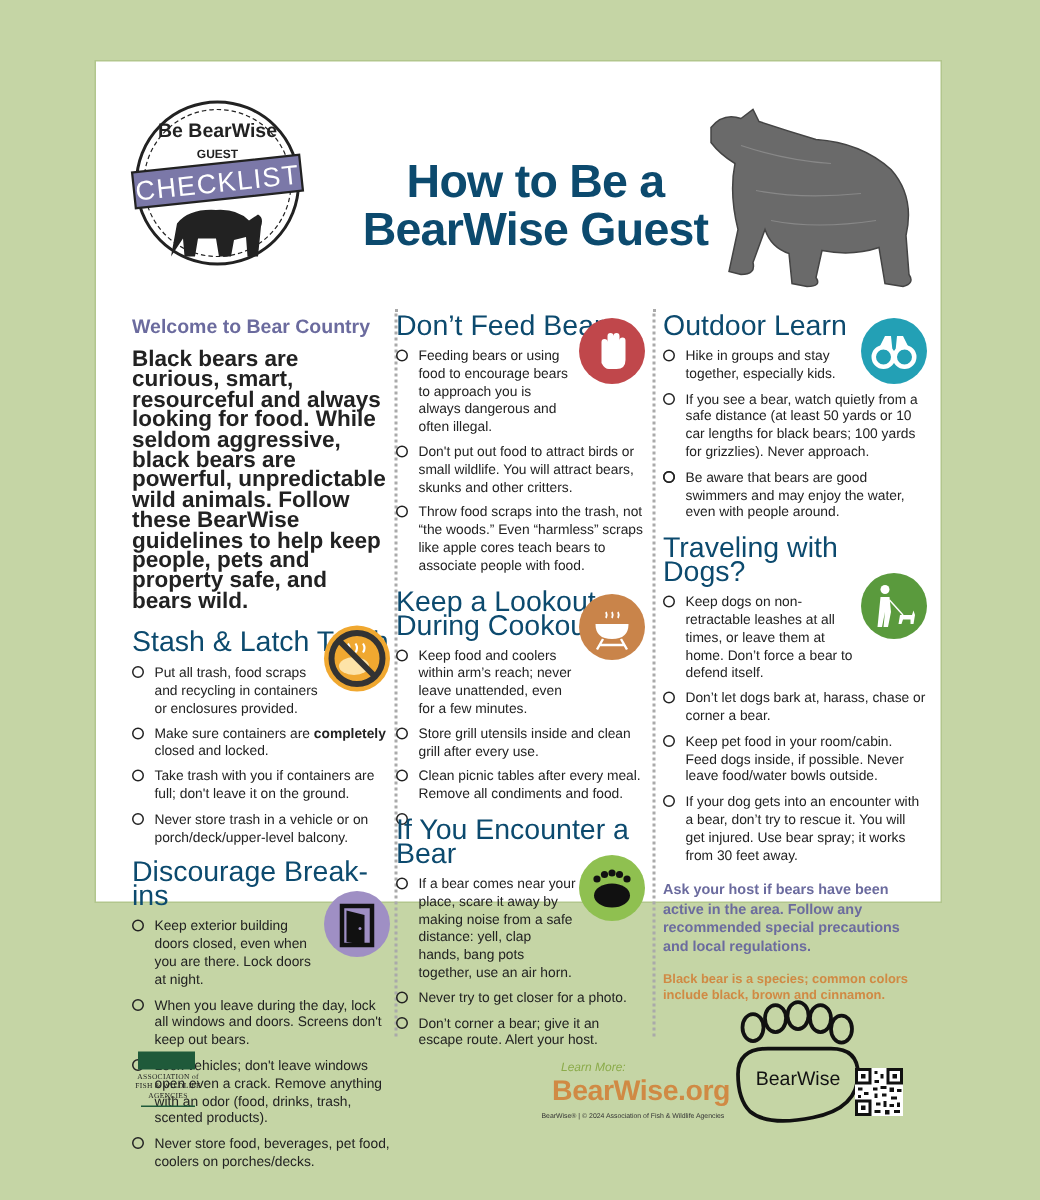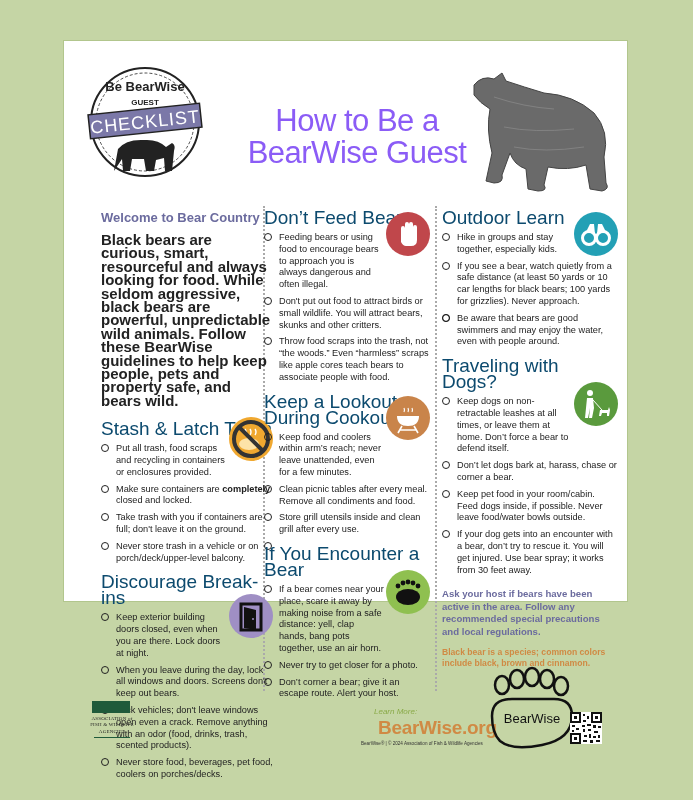--- a/index.html
+++ b/index.html
@@ -3,25 +3,25 @@
 <meta charset="utf-8">
 <style>
   html, body { margin:0; padding:0; }
   body { width:693px; height:800px; background:#c5d5a5; position:relative; overflow:hidden;
          font-family:"Liberation Sans", sans-serif; color:#222; }
   .page { position:absolute; left:64px; top:41px; width:563px; height:560px; background:#fff;
           box-shadow:0 0 0 1px #b2c68d; }
   
   .badge { position:absolute; left:22px; top:22px; width:118px; height:118px; }
   .title { position:absolute; left:168px; top:64px; width:250px; text-align:center;
-           color:#8b5cf6; font-weight:normal; font-size:31px; line-height:32px; letter-spacing:-0.5px; }
+           color:#0c4a6e; font-weight:bold; font-size:31px; line-height:32px; letter-spacing:-0.5px; }
   .bear { position:absolute; left:400px; top:16px; width:160px; height:150px; }
 
   .col { position:absolute; top:165px; }
-  .c1 { left:24px; width:172px;margin-left:13px; }
+  .c1 { left:24px; width:172px; }
   .c2 { left:200px; width:166px; }
   .c3 { left:378px; width:176px; }
   .vsep { position:absolute; top:165px; height:485px; width:0; border-left:2px dotted #aaa; }
 
   .sec { position:relative; margin-bottom:10px; }
   .h-purple { color:#6b6b9e; font-weight:bold; font-size:13px; margin:4px 0 8px; }
   .h { font-weight:normal; font-size:19px; line-height:16px; margin:4px 0 6px; color:#0c4a6e; }
   .intro { font-size:15px; line-height:13.4px; font-weight:bold; color:#222; margin:0 0 14px; }
   ul { list-style:none; padding:0; margin:0; }
   li { position:relative; padding-left:15px; font-size:9.2px; line-height:11.8px; margin-bottom:5px; color:#222; }
@@ -31,21 +31,21 @@
           display:flex; align-items:center; justify-content:center; }
   .narrow li.short { padding-right:46px; }
   .note-purple { font-size:9.6px; line-height:12.4px; color:#6b6b9e; font-weight:bold; margin:12px 0 8px; }
   .note-orange { font-size:8.6px; line-height:11px; color:#d08a44; font-weight:bold; }
 
   .footer-logo { position:absolute; left:24px; top:660px; width:48px; }
   .afwa-mark { width:38px; height:12px; background:#1f5a3a; margin-left:4px; }
   .afwa-text { font-family:"Liberation Serif", serif; font-size:5px; line-height:6.3px; text-align:center; margin-top:3px; letter-spacing:0.2px; }
   .afwa-line { height:1px; background:#1f5a3a; margin:2px 6px 0; }
   .learn { position:absolute; left:310px; top:666px; font-size:8px; font-style:italic; color:#8bab4a; }
-  .site { position:absolute; left:314px; top:676px; font-size:19px; font-weight:bold; color:#d08a44; letter-spacing:-0.3px; }
+  .site { position:absolute; left:304px; top:676px; font-size:19px; font-weight:bold; color:#d08a44; letter-spacing:-0.3px; }
   .copy { position:absolute; left:297px; top:700px; font-size:4.6px; color:#333; }
   .paw { position:absolute; left:418px; top:620px; width:100px; height:95px; }
   .qr { position:absolute; left:506px; top:671px; width:32px; height:32px; }
 </style>
 </head>
 <body>
 
 <div class="page">
 
   <svg class="badge" viewBox="0 0 118 118">
@@ -136,22 +136,22 @@
       </div>
       <div class="icon" style="background:#c9844a">
         <svg width="44" height="44" viewBox="0 0 44 44">
             <path d="M11 20 L33 20 Q33 30 22 30 Q11 30 11 20 Z" fill="#fff"></path>
             <path d="M16 30 L12 37 M28 30 L32 37 M14 34 L30 34" stroke="#fff" stroke-width="1.6" fill="none"></path>
             <path d="M18 12 q1 2 0 4 M22 12 q1 2 0 4 M26 12 q1 2 0 4" stroke="#fff" stroke-width="1.2" fill="none"></path>
           </svg>
       </div>
       <ul>
         <li style="padding-right:46px"><span class="bullet"></span><span>Keep food and coolers within arm’s reach; never leave unattended, even for a few minutes.</span></li>
+        <li><span class="bullet"></span><span>Store grill utensils inside and clean grill after every use.</span></li>
         <li><span class="bullet"></span><span>Clean picnic tables after every meal. Remove all condiments and food.</span></li>
-        <li><span class="bullet"></span><span>Store grill utensils inside and clean grill after every use.</span></li>
         <li><span class="bullet"></span></li>
       </ul>
     </div>
 
     <div class="sec">
       <div class="h">If You Encounter a Bear</div>
       <div class="icon" style="background:#8fc050;top:24px">
         <svg width="44" height="44" viewBox="0 0 44 44">
             <ellipse cx="22" cy="27" rx="12" ry="8" fill="#111"></ellipse>
             <circle cx="12" cy="16" r="2.4" fill="#111"></circle>

